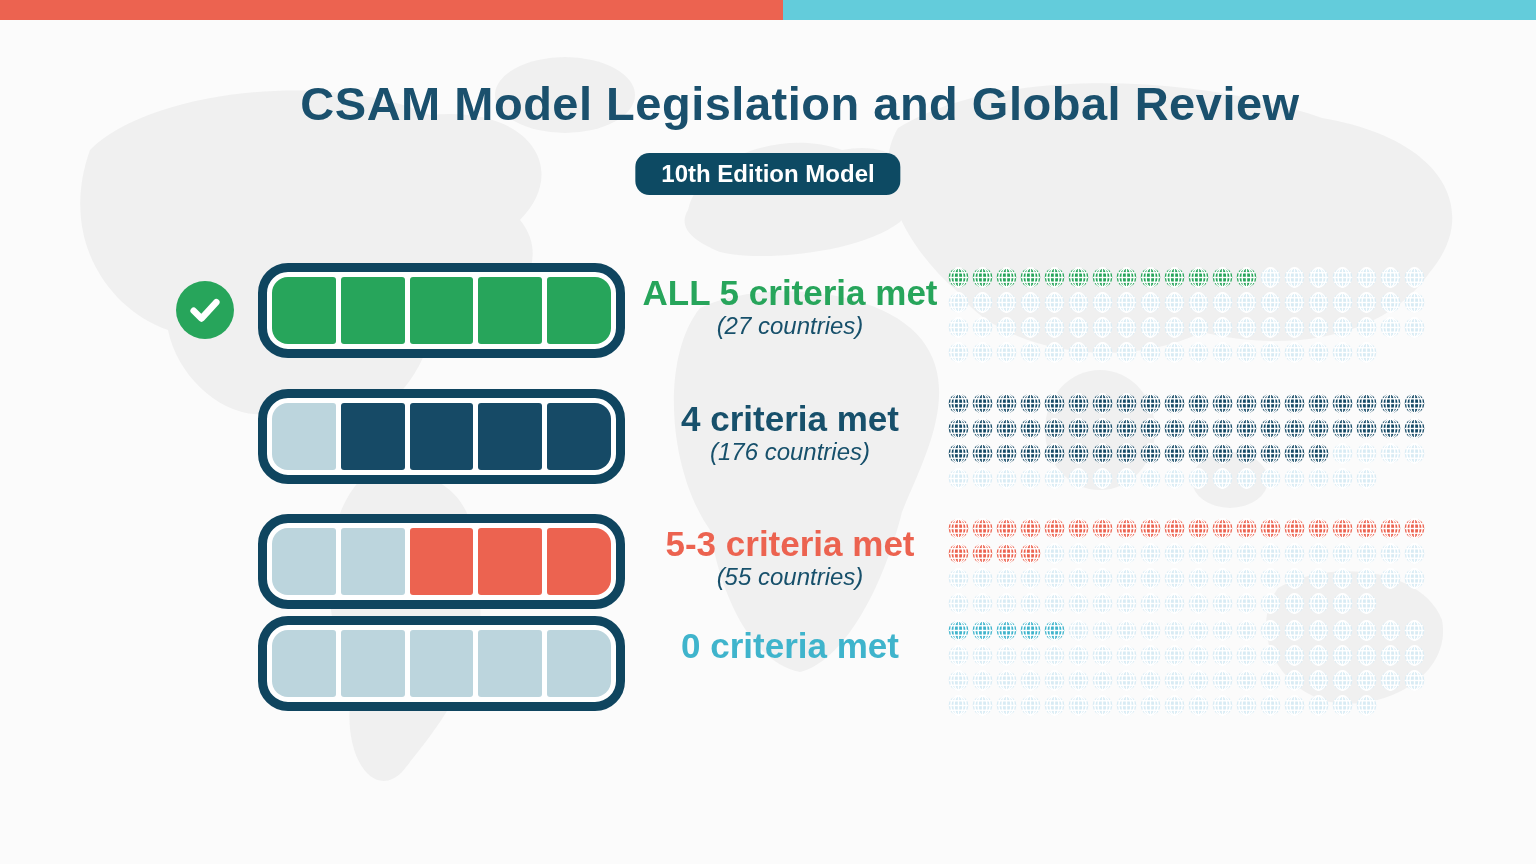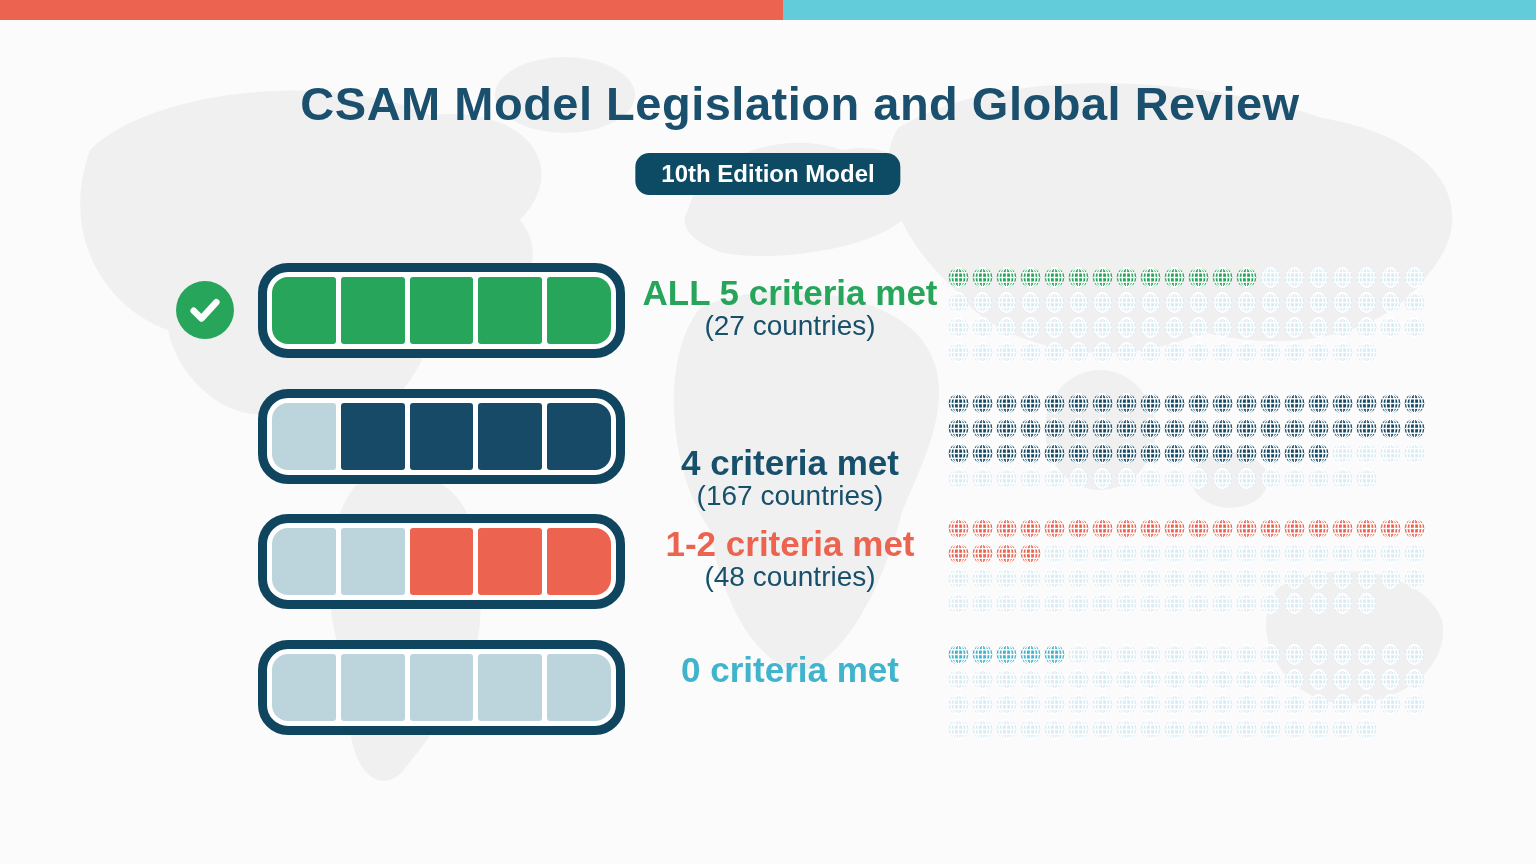--- a/index.html
+++ b/index.html
@@ -38,21 +38,21 @@
     border:9px solid #0F455F;border-radius:30px;background:#FFFFFF;
     padding:5px;display:flex;gap:5px;
   }
   .seg{flex:1;border-radius:3px;}
   .seg:first-child{border-radius:16px 3px 3px 16px;}
   .seg:last-child{border-radius:3px 16px 16px 3px;}
   .labels{
     position:absolute;left:615px;top:13px;width:350px;text-align:center;line-height:33px;
   }
   .label-main{font-size:35px;font-weight:700;}
-  .label-sub{font-size:28px;color:#17506B;}
+  .label-sub{font-size:24px;font-style:italic;color:#17506B;}
   .globes{position:absolute;left:948px;top:4px;}
   .globe-line{display:flex;gap:3px;height:25px;align-items:flex-start;}
   .globe{width:21px;height:21px;display:block;}
   .hidden-defs{position:absolute;width:0;height:0;overflow:hidden;}
 </style>
 </head>
 <body style="background: rgb(251, 251, 251);">
 
 <div class="stage">
 
@@ -357,22 +357,22 @@
         </div>
         <div class="row" style="top: 389px;">
           <div class="bar" style="border-color: rgb(15, 69, 95);">
             <div class="seg" style="background: rgb(188, 213, 221);"></div>
             <div class="seg" style="background: rgb(22, 74, 102);"></div>
             <div class="seg" style="background: rgb(22, 74, 102);"></div>
             <div class="seg" style="background: rgb(22, 74, 102);"></div>
             <div class="seg" style="background: rgb(22, 74, 102);"></div>
           </div>
           <div class="labels">
-            <div class="label-main" style="color: rgb(23, 80, 107); margin-top: 44px;">4 criteria met</div>
-            <div class="label-sub" style="color: rgb(23, 80, 107);">(167 countries)</div>
+            <div class="label-main" style="color: rgb(23, 80, 107);">4 criteria met</div>
+            <div class="label-sub" style="color: rgb(23, 80, 107);">(176 countries)</div>
           </div>
           <div class="globes">
             <div class="globe-line">
               <svg class="globe" viewBox="0 0 24 24" style="color: rgb(22, 74, 102);">
                 <use href="#globe-sym"></use>
               </svg>
               <svg class="globe" viewBox="0 0 24 24" style="color: rgb(22, 74, 102);">
                 <use href="#globe-sym"></use>
               </svg>
               <svg class="globe" viewBox="0 0 24 24" style="color: rgb(22, 74, 102);">
@@ -614,22 +614,22 @@
         </div>
         <div class="row" style="top: 514px;">
           <div class="bar" style="border-color: rgb(15, 69, 95);">
             <div class="seg" style="background: rgb(188, 213, 221);"></div>
             <div class="seg" style="background: rgb(188, 213, 221);"></div>
             <div class="seg" style="background: rgb(236, 99, 80);"></div>
             <div class="seg" style="background: rgb(236, 99, 80);"></div>
             <div class="seg" style="background: rgb(236, 99, 80);"></div>
           </div>
           <div class="labels">
-            <div class="label-main" style="color: rgb(236, 99, 80);">1-2 criteria met</div>
-            <div class="label-sub" style="color: rgb(23, 80, 107);">(48 countries)</div>
+            <div class="label-main" style="color: rgb(236, 99, 80);">5-3 criteria met</div>
+            <div class="label-sub" style="color: rgb(23, 80, 107);">(55 countries)</div>
           </div>
           <div class="globes">
             <div class="globe-line">
               <svg class="globe" viewBox="0 0 24 24" style="color: rgb(236, 99, 80);">
                 <use href="#globe-sym"></use>
               </svg>
               <svg class="globe" viewBox="0 0 24 24" style="color: rgb(236, 99, 80);">
                 <use href="#globe-sym"></use>
               </svg>
               <svg class="globe" viewBox="0 0 24 24" style="color: rgb(236, 99, 80);">
@@ -862,21 +862,21 @@
               </svg>
               <svg class="globe" viewBox="0 0 24 24" style="color: rgb(216, 235, 244);">
                 <use href="#globe-sym"></use>
               </svg>
               <svg class="globe" viewBox="0 0 24 24" style="color: rgb(216, 235, 244);">
                 <use href="#globe-sym"></use>
               </svg>
             </div>
           </div>
         </div>
-        <div class="row" style="top: 640px;">
+        <div class="row" style="top: 616px;">
           <div class="bar" style="border-color: rgb(15, 69, 95);">
             <div class="seg" style="background: rgb(188, 213, 221);"></div>
             <div class="seg" style="background: rgb(188, 213, 221);"></div>
             <div class="seg" style="background: rgb(188, 213, 221);"></div>
             <div class="seg" style="background: rgb(188, 213, 221);"></div>
             <div class="seg" style="background: rgb(188, 213, 221);"></div>
           </div>
           <div class="labels">
             <div class="label-main" style="color: rgb(63, 180, 204);">0 criteria met</div>
           </div>

